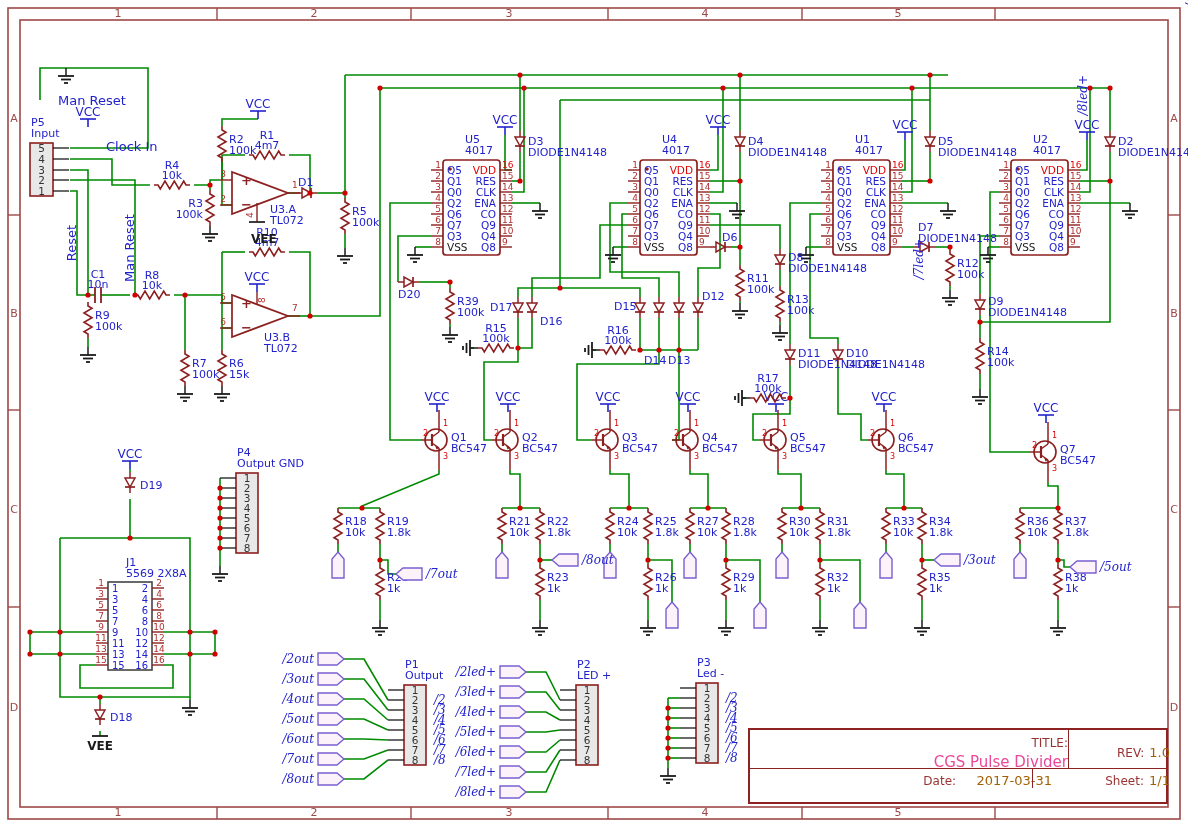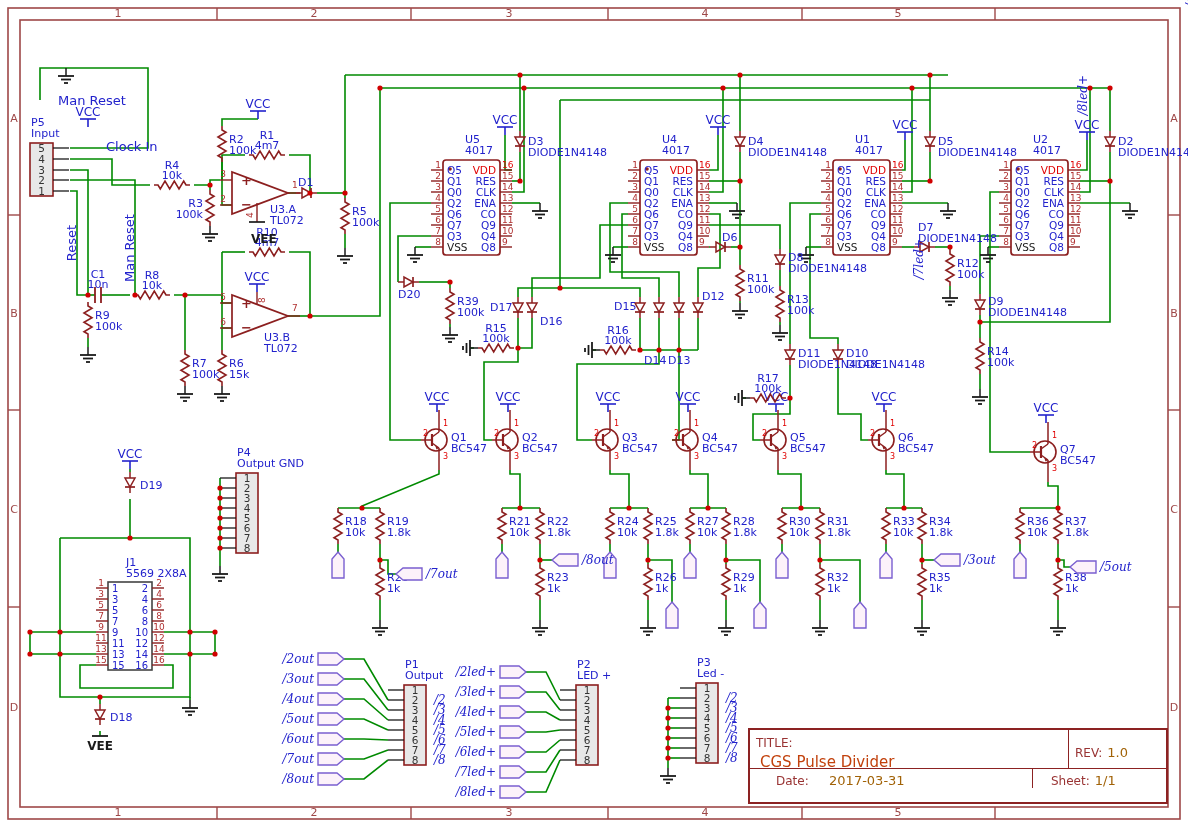--- a/index.html
+++ b/index.html
@@ -1,23 +1,23 @@
 <!DOCTYPE html>
 <html><head>
 <meta charset="utf-8">
 <style>
   html,body{margin:0;padding:0;background:#fff;}
   #page{position:relative;width:1188px;height:827px;font-family:"DejaVu Sans",sans-serif;overflow:hidden;}
   #sch{position:absolute;left:0;top:0;}
-  .tb{position:absolute;left:748px;top:728px;width:420px;height:76px;border:2px solid #8c2222;box-sizing:border-box;background:#fff;font-family:"DejaVu Sans",sans-serif;}
+  .tb{position:absolute;left:748px;top:728px;width:420px;height:76px;border:2px solid #8c2222;box-sizing:border-box;background:#fff;font-family:"DejaVu Sans",sans-serif;text-align:right;}
   .tb .lab{color:#993333;font-size:12px;}
   .tb .val{color:#a16207;}
   .tb-r1{position:absolute;left:0;top:0;width:100%;height:38px;}
   .tb-title-cell{position:absolute;left:0;top:0;width:318px;height:38px;padding:2px 0 0 6px;box-sizing:border-box;}
-  .tb-title{color:#c2410c;font-size:15px;margin-top:2px;margin-left:4px;}
+  .tb-title{color:#ec4899;font-size:15px;margin-top:2px;margin-left:4px;}
   .tb-rev-cell{position:absolute;left:318px;top:0;width:102px;height:38px;border-left:1.5px solid #8c2222;box-sizing:border-box;padding-top:12px;padding-left:6px;}
   .tb-rev-cell .val{font-size:13px;}
   .tb-r2{position:absolute;left:0;top:38px;width:100%;height:19px;border-top:1.5px solid #8c2222;box-sizing:border-box;}
   .tb-date-cell{position:absolute;left:0;top:0;width:282px;height:19px;padding:1px 0 0 6px;box-sizing:border-box;margin-left:20px;}
   .tb-sheet-cell{position:absolute;left:282px;top:0;width:138px;height:19px;border-left:1.5px solid #8c2222;box-sizing:border-box;padding:1px 0 0 18px;}
   .tb-r3{position:absolute;left:0;top:57px;width:100%;height:19px;border-top:1.5px solid #8c2222;box-sizing:border-box;}
   .tb-tool-cell{position:absolute;left:0;top:0;width:197px;height:19px;padding:1px 0 0 6px;box-sizing:border-box;}
   .tb-drawn-cell{position:absolute;left:197px;top:0;width:223px;height:19px;border-left:1.5px solid #8c2222;box-sizing:border-box;padding:1px 0 0 6px;}
   .tb .val13{font-size:13px;}
 </style>

